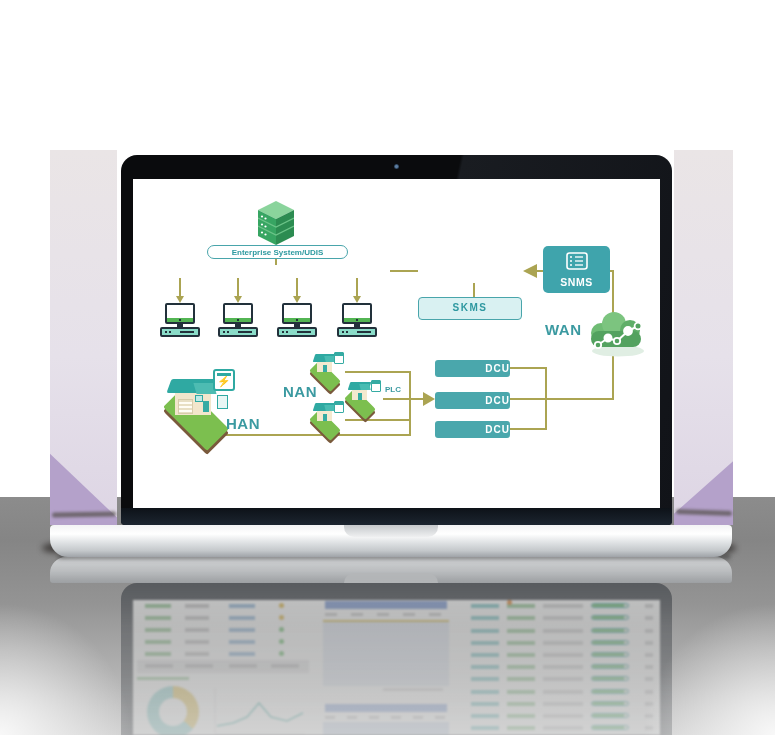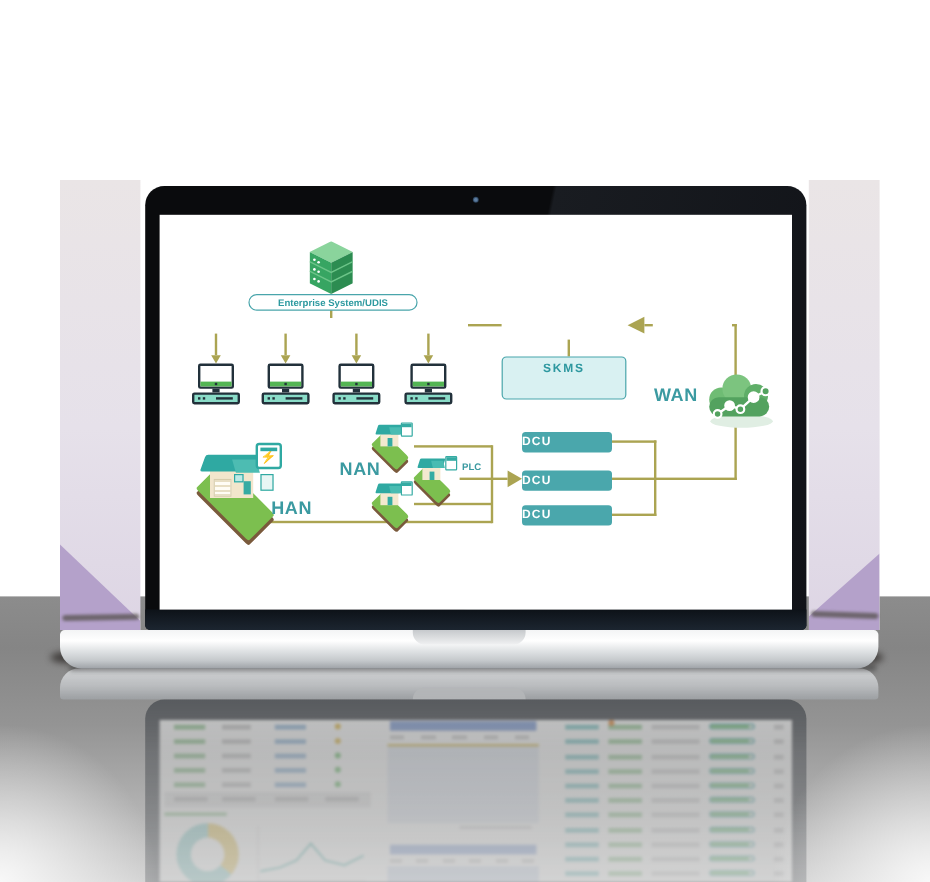--- a/index.html
+++ b/index.html
@@ -89,26 +89,26 @@
   .vline{position:absolute;width:2px;}
   .pill{position:absolute;left:74px;top:66px;width:141px;height:14px;background:#fff;
         border:1.5px solid #49a5ab;border-radius:9px;color:#2e9aa0;font-size:8px;font-weight:bold;
         text-align:center;line-height:14px;box-sizing:border-box;}
   .bus{position:absolute;left:24px;top:85px;width:233px;height:15px;background:#4aa7ac;border-radius:8px;
        color:#fff;font-size:9px;font-weight:bold;text-align:center;line-height:15px;}
   .cyanbox{position:absolute;left:285px;width:104px;background:#d9f1f2;border:1.5px solid #49a5ab;
            border-radius:4px;color:#2e98a0;font-weight:bold;font-size:10px;letter-spacing:1.5px;
            text-align:center;box-sizing:border-box;}
   .udis{top:82px;height:22px;line-height:19px;}
-  .skms{top:118px;height:36px;line-height:20px;}
+  .skms{top:118px;height:23px;line-height:20px;}
   .snms{position:absolute;left:410px;top:67px;width:67px;height:47px;background:#3fa4ac;border-radius:5px;
         color:#fff;text-align:center;}
   .snms .lab{display:block;font-size:10.5px;font-weight:bold;letter-spacing:.5px;margin-top:2px;}
   .dcu{position:absolute;left:302px;width:75px;height:17px;background:#4aa7ac;border-radius:3px;
-       color:#fff;font-size:10px;font-weight:bold;letter-spacing:1px;text-align:left;line-height:17px;}
+       color:#fff;font-size:10px;font-weight:bold;letter-spacing:1px;text-align:right;line-height:17px;}
   .netlbl{position:absolute;color:#3b9aa1;font-weight:800;font-size:15px;letter-spacing:.5px;}
   .plc{position:absolute;color:#3b9aa1;font-weight:bold;font-size:8px;}
   .darrow{position:absolute;top:99px;width:2px;height:18px;background:#aba452;}
   .darrow::after{content:'';position:absolute;left:-3px;top:18px;border:4px solid transparent;border-top:7px solid #aba452;}
   .ah-left{position:absolute;left:390px;top:85px;width:0;height:0;
            border-top:7px solid transparent;border-bottom:7px solid transparent;border-right:14px solid #aba452;}
   .ah-right{position:absolute;left:290px;top:213px;width:0;height:0;
            border-top:7px solid transparent;border-bottom:7px solid transparent;border-left:12px solid #aba452;}
   
   .computer{position:absolute;top:124px;width:40px;height:34px;}
@@ -392,20 +392,36 @@
           <div class="comp-stand"></div>
           <div class="comp-base"></div>
         </div>
 
       <div class="hline olv" style="left:257px;top:91px;width:28px"></div>
       <div class="vline olv" style="left:340px;top:104px;height:14px"></div>
       <div class="cyanbox skms">SKMS</div>
       <div class="ah-left"></div>
       <div class="hline olv" style="left:404px;top:91px;width:7px"></div>
 
+      <div class="snms">
+        <svg style="margin-top:6px" width="22" height="18" viewBox="0 0 22 18">
+          <rect x="1" y="1" width="20" height="16" rx="2.5" fill="none" stroke="#fff" stroke-width="1.6"></rect>
+          <g stroke="#fff" stroke-width="1.3">
+            <line x1="9" y1="5" x2="17" y2="5"></line>
+              <line x1="9" y1="9" x2="17" y2="9"></line>
+              <line x1="9" y1="13" x2="17" y2="13"></line>
+          </g>
+          <g fill="#fff">
+            <circle cx="5" cy="5" r="1"></circle>
+              <circle cx="5" cy="9" r="1"></circle>
+              <circle cx="5" cy="13" r="1"></circle>
+          </g>
+        </svg>
+        <span class="lab">SNMS</span>
+      </div>
 
       <div class="hline olv" style="left:477px;top:91px;width:4px"></div>
       <div class="vline olv" style="left:479px;top:91px;height:130px"></div>
       <div class="hline olv" style="left:377px;top:219px;width:104px"></div>
       <div class="netlbl" style="left:412px;top:142px">WAN</div>
       <svg class="abs" style="left:453px;top:130px" width="62" height="48" viewBox="0 0 62 48">
         <ellipse cx="32" cy="42" rx="26" ry="5.5" fill="#e0eee3"></ellipse>
         <circle cx="15" cy="24" r="10" fill="#6fbc74"></circle>
         <circle cx="28" cy="15" r="12" fill="#7cc47f"></circle>
         <circle cx="44" cy="21" r="10" fill="#5fae68"></circle>

